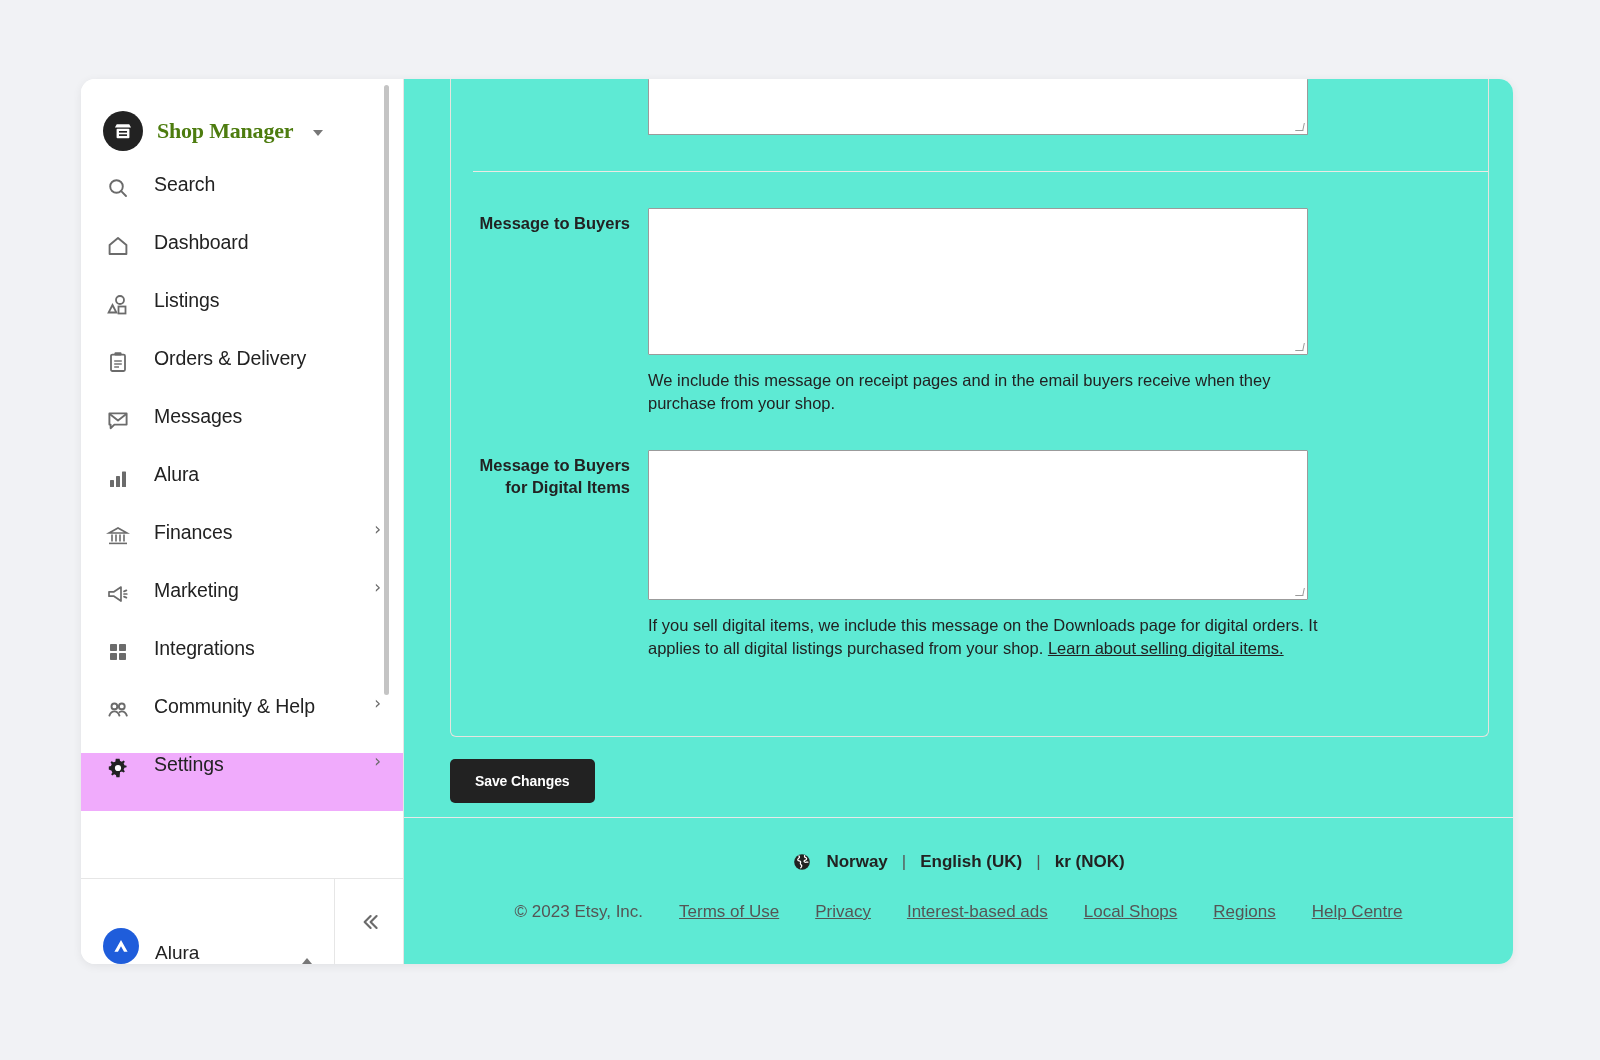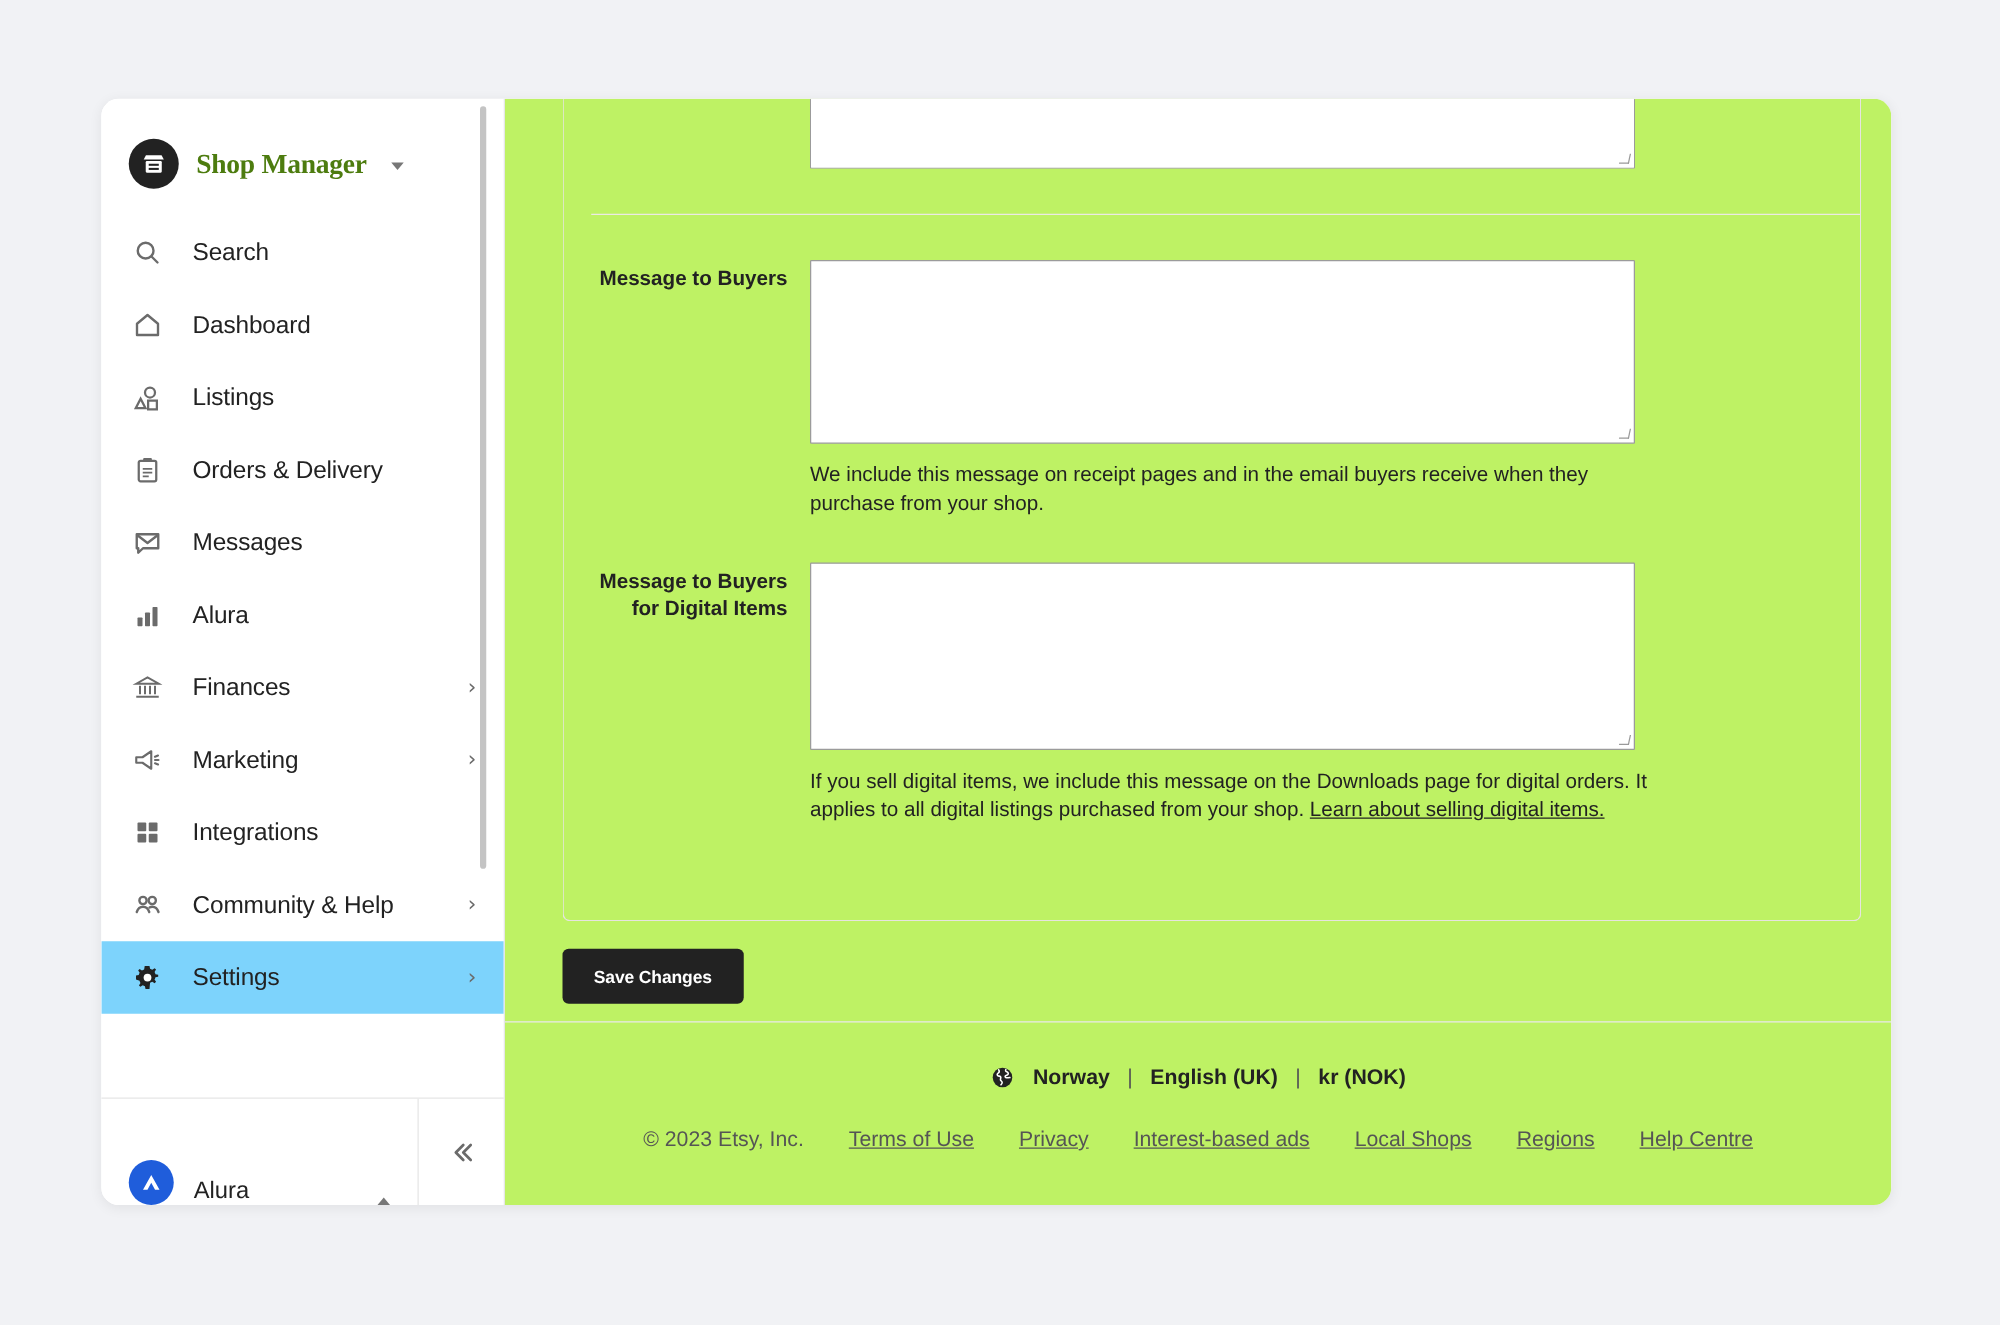--- a/index.html
+++ b/index.html
@@ -64,27 +64,26 @@
     border-left: 5px solid transparent;
     border-right: 5px solid transparent;
     border-top: 6px solid #777;
     margin-left: 6px;
     margin-top: 4px;
   }
 
   .nav { margin-top: 12px; }
   .nav-item {
     display: flex;
-    align-items: center;
     height: 58px;
     padding: 0 22px 0 22px;
     cursor: pointer;
     position: relative;
   }
-  .nav-item.active { background: #7dd3fc; }
+  .nav-item.active { background: #f0abfc; }
   .nav-icon {
     width: 30px; height: 30px;
     flex: 0 0 30px;
     display: flex; align-items: center; justify-content: center;
     margin-right: 21px;
   }
   .nav-label {
     font-size: 19.5px;
     color: #222222;
     letter-spacing: -0.1px;
@@ -144,21 +143,21 @@
     flex: 0 0 68px;
     display: flex; align-items: center; justify-content: center;
     cursor: pointer;
     color: #6b6b6b;
   }
 
   
   .main {
     flex: 1 1 auto;
     position: relative;
-    background: #bef264;
+    background: #5eead4;
     display: flex;
     flex-direction: column;
     overflow: hidden;
   }
   .main-body {
     flex: 1 1 auto;
     padding: 0 24px 0 46px;
     position: relative;
   }
 

